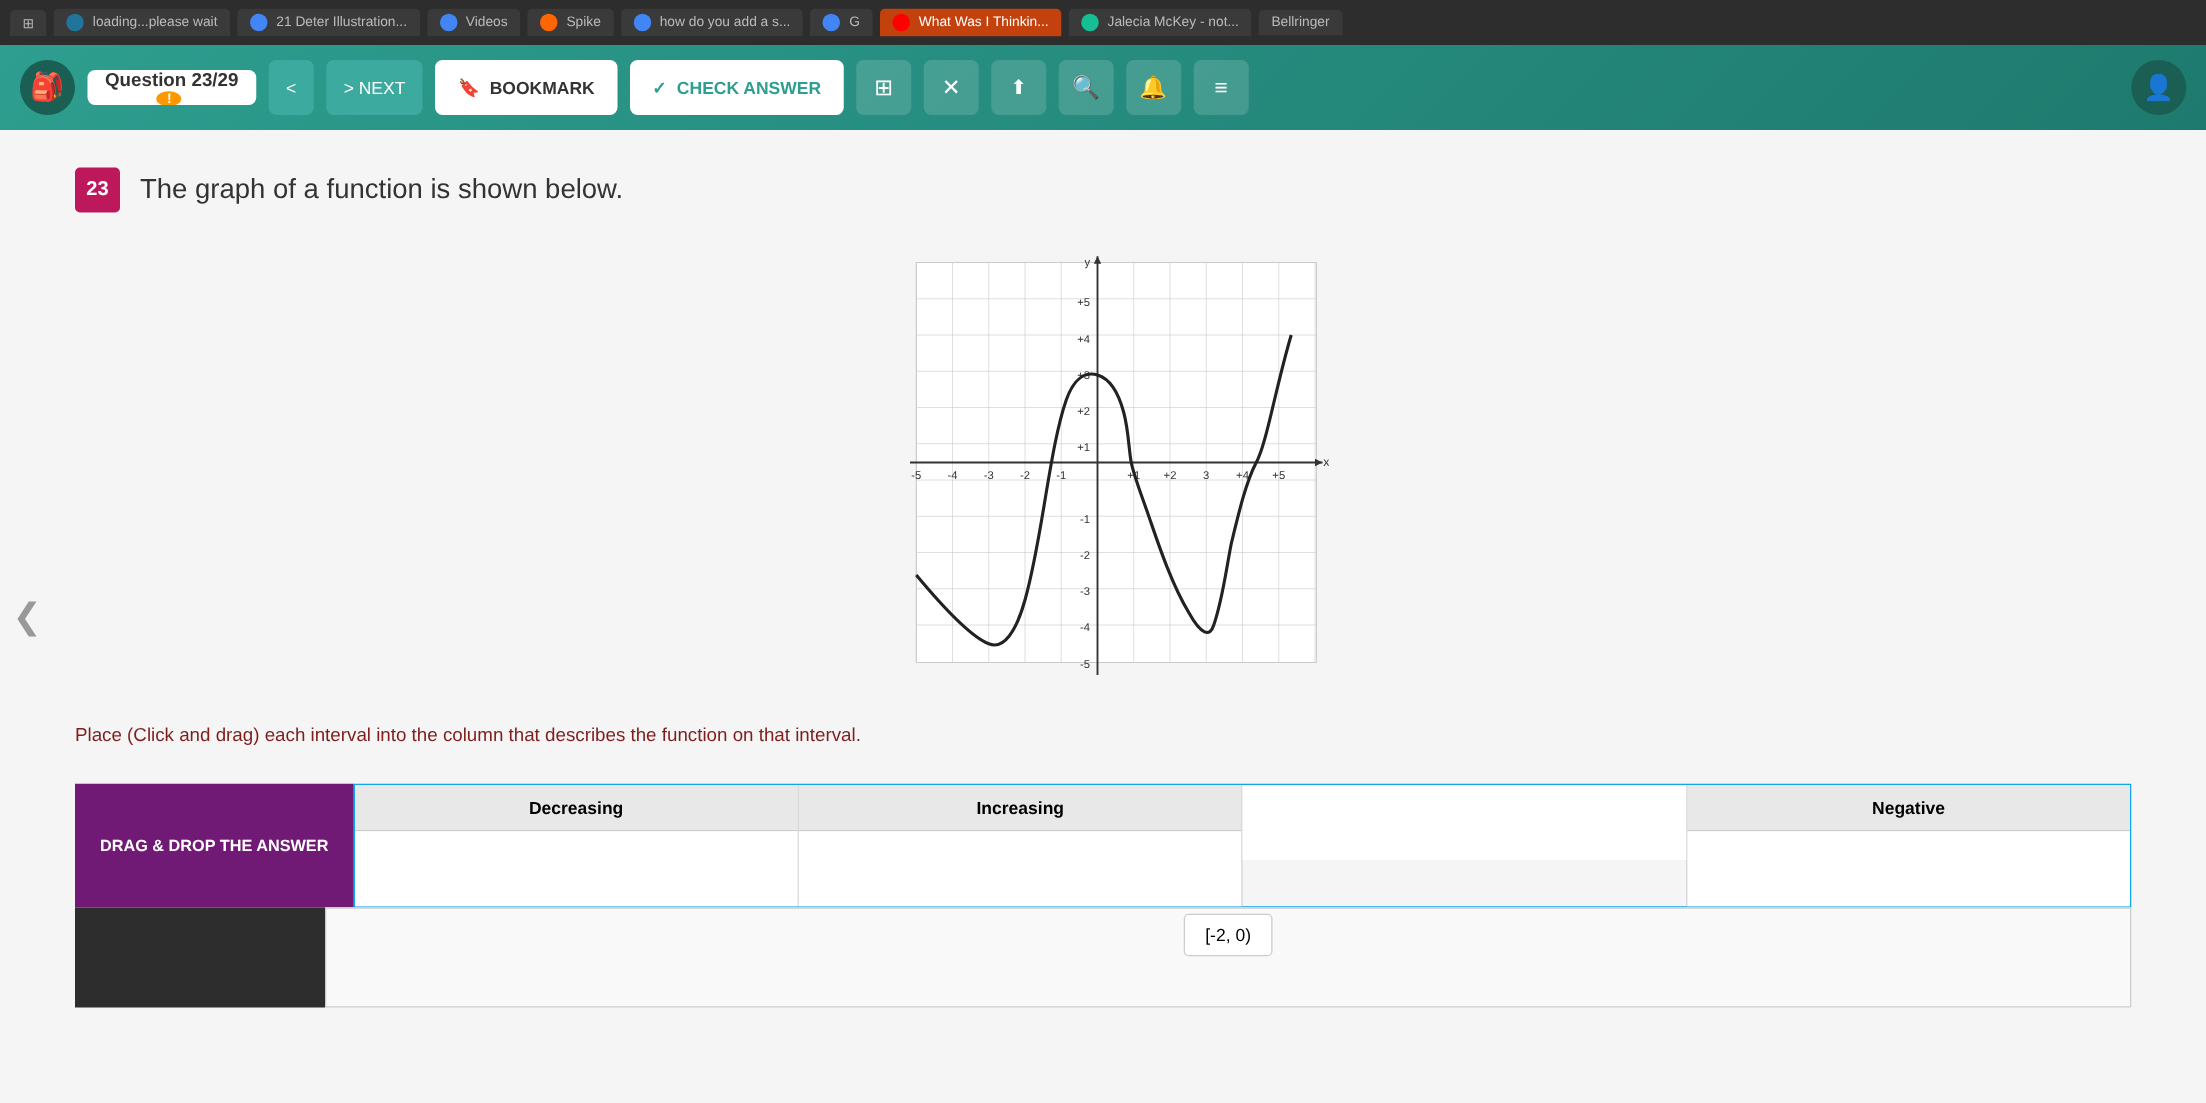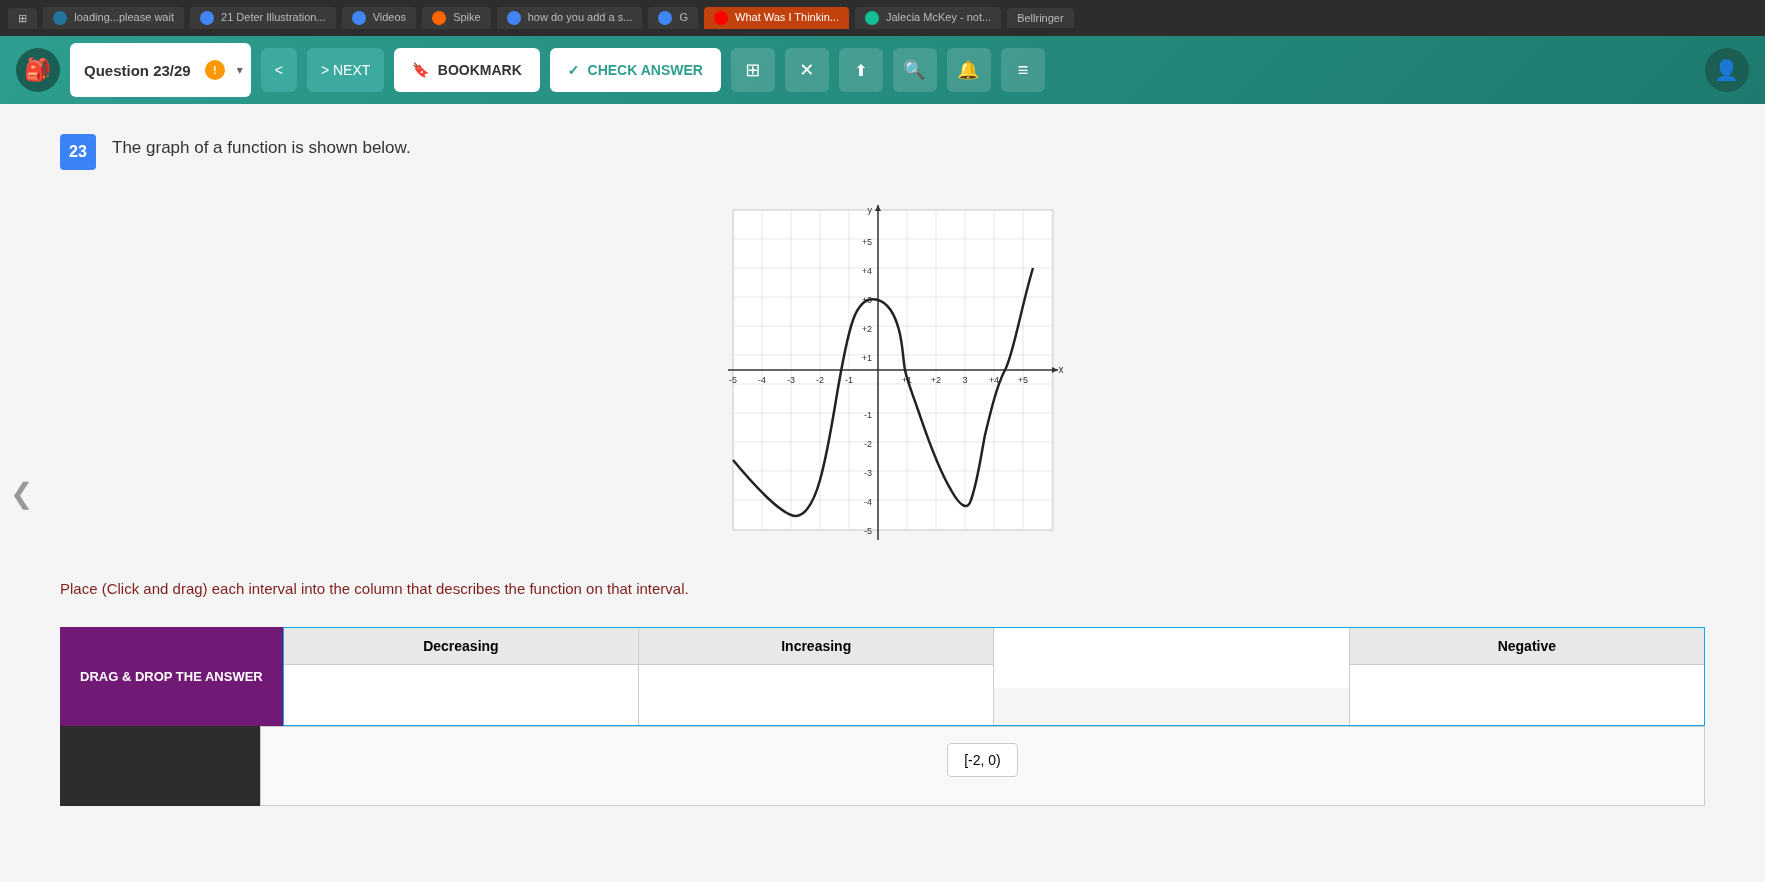--- a/index.html
+++ b/index.html
@@ -69,22 +69,23 @@
       align-items: center;
       justify-content: center;
       color: #7ecfc5;
       font-size: 22px;
     }
     .question-nav {
       background: white;
       border-radius: 6px;
       display: flex;
       align-items: center;
-      height: 54px;
+      height: 28px;
       overflow: hidden;
+      flex-direction: column;
     }
     .question-label {
       padding: 0 14px;
       font-size: 15px;
       font-weight: 600;
       color: #333;
       white-space: nowrap;
     }
     .alert-badge {
       background: #ff9800;
@@ -181,34 +182,34 @@
       cursor: pointer;
     }
 
     .question-header {
       display: flex;
       align-items: flex-start;
       gap: 16px;
       margin-bottom: 20px;
     }
     .question-number {
-      background: #3b82f6;
+      background: #be185d;
       color: white;
       width: 36px;
       height: 36px;
       display: flex;
       align-items: center;
       justify-content: center;
       font-size: 16px;
       font-weight: bold;
       border-radius: 4px;
       flex-shrink: 0;
     }
     .question-text {
-      font-size: 17px;
+      font-size: 22px;
       color: #333;
       padding-top: 4px;
     }
 
     
     .graph-container {
       display: flex;
       justify-content: center;
       margin: 10px 0 20px 0;
     }
@@ -280,21 +281,20 @@
       margin: 4px auto;
       display: block;
       max-width: 140px;
       cursor: grab;
     }
 
     .drag-source-area {
       background: #f9f9f9;
       border: 1px solid #ccc;
       min-height: 80px;
-      padding: 12px;
       display: flex;
       flex-direction: column;
       align-items: flex-end;
       gap: 8px;
     }
   </style>
 </head>
 <body>
 
 <div class="browser-bar">

